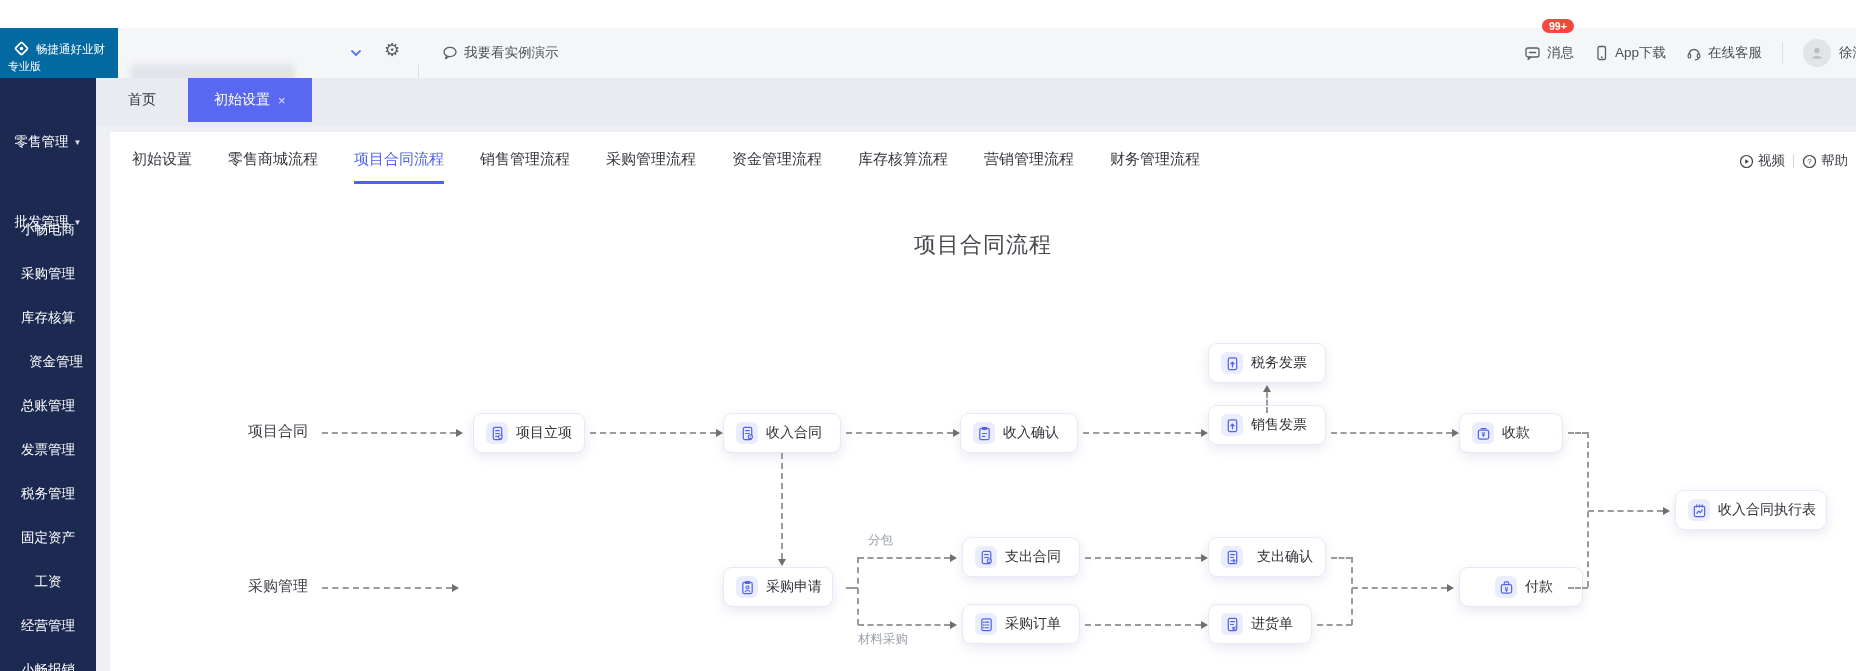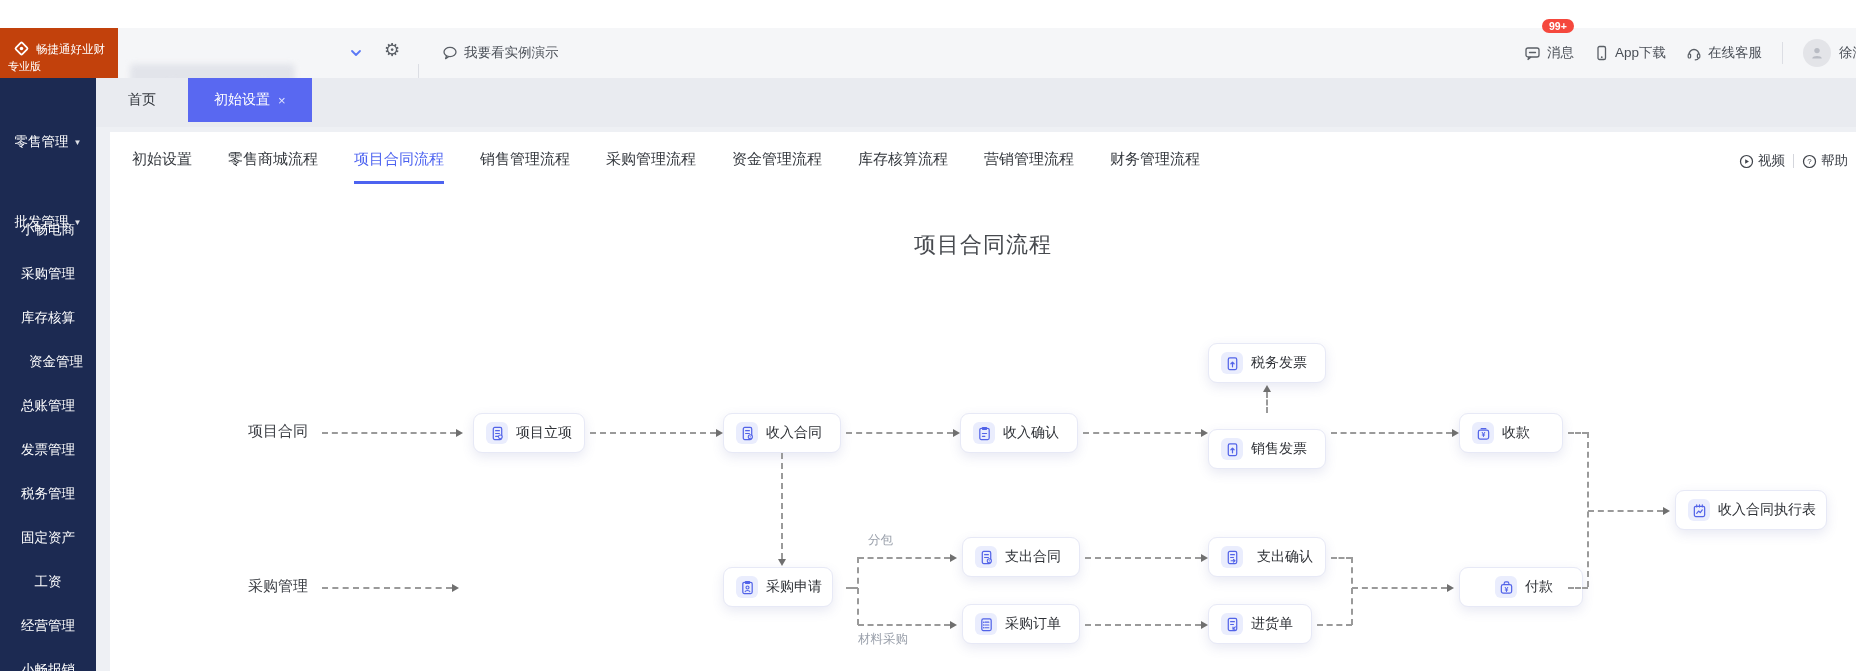--- a/index.html
+++ b/index.html
@@ -3,21 +3,21 @@
 <meta charset="utf-8">
 <style>
   * { margin:0; padding:0; box-sizing:border-box; }
   html,body { width:1856px; height:671px; overflow:hidden; background:#fff;
     font-family:"Liberation Sans","DejaVu Sans",sans-serif; }
   .stage { position:relative; width:1856px; height:671px; background:#fff; }
 
   
   .topstrip { position:absolute; left:0; top:0; width:100%; height:28px; background:#fff; }
   .header { position:absolute; left:0; top:28px; right:0; height:50px; background:#f5f6f8; }
-  .logo-block { position:absolute; left:0; top:28px; width:118px; height:50px; background:#c2410c; color:#fff; z-index:5; }
+  .logo-block { position:absolute; left:0; top:28px; width:118px; height:50px; background:#0369a1; color:#fff; z-index:5; }
   .logo-mark { position:absolute; left:12px; top:11px; }
   .logo-title { position:absolute; left:36px; top:14px; font-size:11.5px; white-space:nowrap; color:#fff; }
   .logo-sub { position:absolute; left:8px; top:31px; font-size:11px; color:#fff; }
   .blur1 { position:absolute; left:130px; top:36px; width:165px; height:22px; background:#dfe1e8; border-radius:4px; filter:blur(3px); opacity:.85; }
   .blur2 { position:absolute; left:170px; top:53px; width:95px; height:15px; background:#e3e5ec; border-radius:4px; filter:blur(3px); opacity:.8; }
   .sel-underline { position:absolute; left:118px; top:68px; width:255px; height:1px; background:#d8dbe2; }
   .hd-item { position:absolute; top:0; height:50px; display:flex; align-items:center; gap:6px; font-size:13.5px; color:#4a4f57; cursor:pointer; }
   .hd-divider { position:absolute; top:36px; width:1px; height:22px; background:#dcdee4; }
   .chev { position:absolute; left:348px; top:17px; }
   .gear { position:absolute; left:384px; top:13px; font-size:18px; color:#5a5f66; cursor:pointer; line-height:1; }
@@ -266,21 +266,21 @@
     <div class="node" style="left:850px;top:281px;width:118px;">
       <span class="nicon">
           <svg width="15" height="15" viewBox="0 0 16 16">
             <rect x="3" y="2.5" width="10" height="12" rx="1.6" fill="none" stroke="#5263e8" stroke-width="1.3"></rect>
             <path d="M6 1.5h4v2.2H6z" fill="none" stroke="#5263e8" stroke-width="1.1"></path>
             <path d="M5.8 8h4.4M5.8 11h2.6" stroke="#5263e8" stroke-width="1.3" stroke-linecap="round"></path>
           </svg>
         </span>
       <span>收入确认</span>
     </div>
-    <div class="node" style="left:1098px;top:297px;width:118px;">
+    <div class="node" style="left:1098px;top:273px;width:118px;">
       <span class="nicon">
           <svg width="15" height="15" viewBox="0 0 16 16">
             <rect x="3.5" y="2" width="9" height="12.5" rx="1.6" fill="none" stroke="#5263e8" stroke-width="1.3"></rect>
             <path d="M8 11.5V6.8M6.3 8.3L8 6.6l1.7 1.7" fill="none" stroke="#5263e8" stroke-width="1.3" stroke-linecap="round" stroke-linejoin="round"></path>
           </svg>
         </span>
       <span>销售发票</span>
     </div>
     <div class="node" style="left:1349px;top:281px;width:104px;">
       <span class="nicon">

